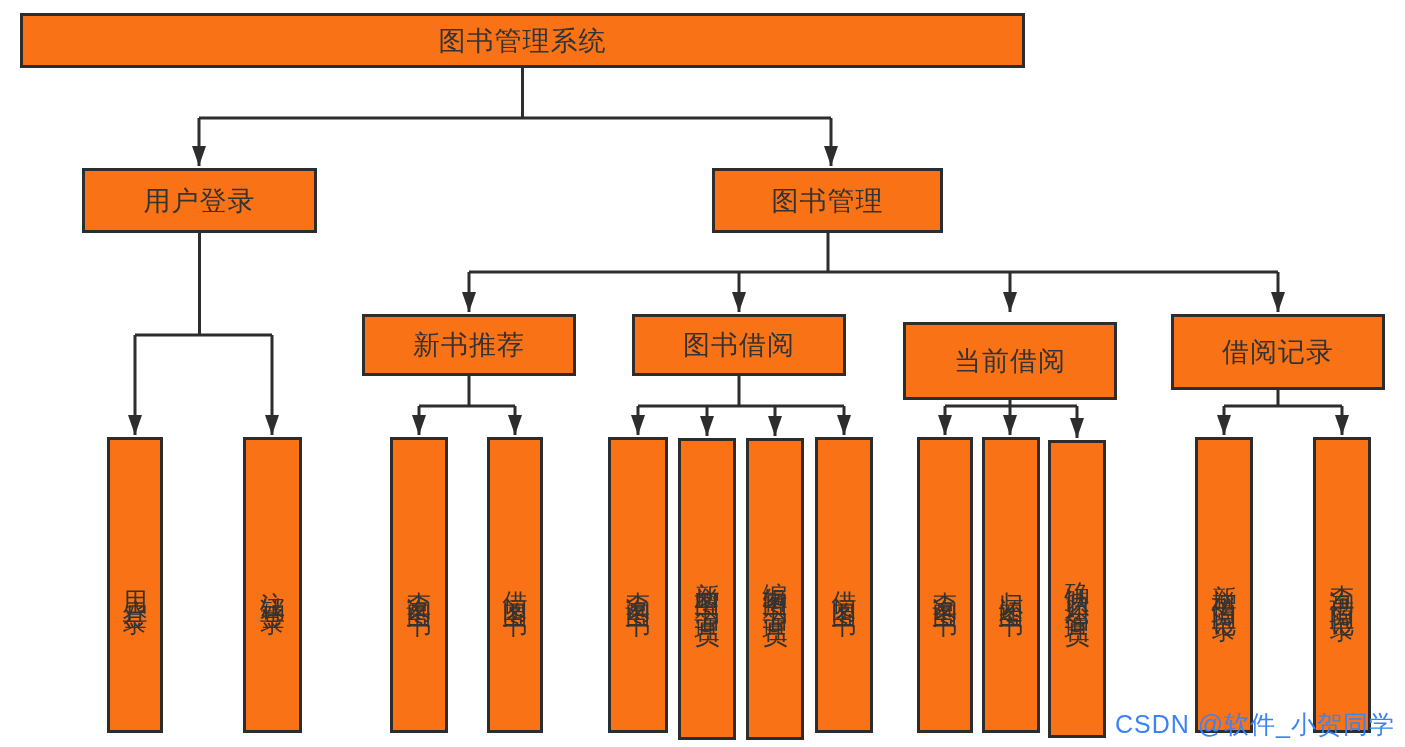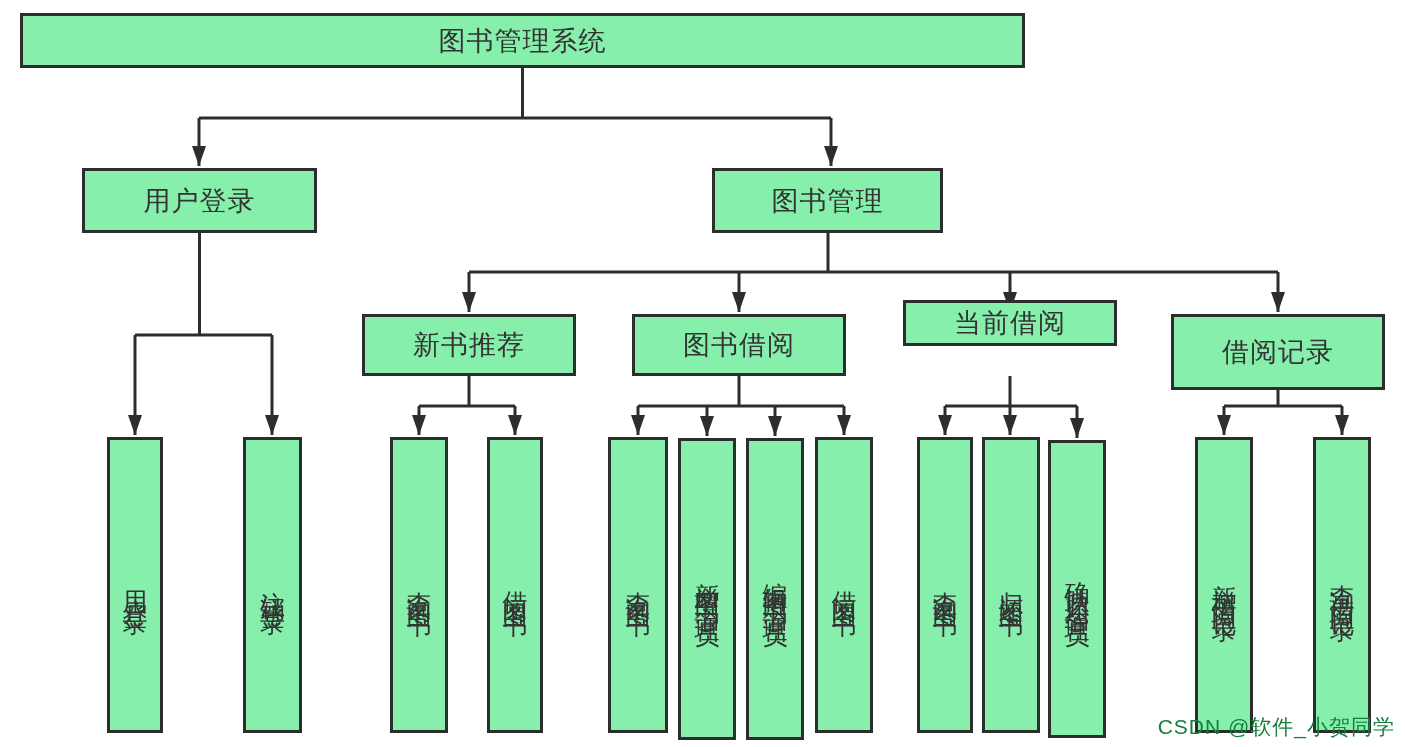--- a/index.html
+++ b/index.html
@@ -19,21 +19,21 @@
     position: absolute;
     left: 0;
     top: 0;
     width: 1405px;
     height: 747px;
   }
   .node {
     position: absolute;
     box-sizing: border-box;
     border: 3px solid #2d2d2d;
-    background: #86efac;
+    background: #f97316;
     display: flex;
     align-items: center;
     justify-content: center;
   }
   .hnode span {
     font-size: 27px;
     color: #333333;
     letter-spacing: 1px;
     white-space: nowrap;
   }
@@ -45,22 +45,22 @@
     color: #333333;
     line-height: 1;
   }
   .vnode.tight span {
     letter-spacing: 6px;
   }
   .watermark {
     position: absolute;
     right: 10px;
     bottom: 6px;
-    font-size: 21px;
-    color: #15803d;
+    font-size: 25px;
+    color: #3b82f6;
     letter-spacing: 1px;
     z-index: 5;
     white-space: nowrap;
   }
 </style>
 </head>
 <body>
 
 <div class="canvas">
 
@@ -117,21 +117,21 @@
   <div class="node hnode" style="left:362px; top:314px; width:214px; height:62px;">
     <span>新书推荐</span>
   </div>
 
   <div class="node hnode" style="left:712px; top:168px; width:231px; height:65px;">
     <span>图书管理</span>
   </div>
   <div class="node hnode" style="left:632px; top:314px; width:214px; height:62px;font-family:Liberation Mono, monospace;">
     <span>图书借阅</span>
   </div>
-  <div class="node hnode" style="left:903px; top:300px; width:214px; height:46px;">
+  <div class="node hnode" style="left:903px; top:322px; width:214px; height:78px;">
     <span>当前借阅</span>
   </div>
   <div class="node hnode" style="left:1171px; top:314px; width:214px; height:76px;">
     <span>借阅记录</span>
   </div>
 
   <div class="node vnode" style="left:107px; top:437px; width:56px; height:296px;">
     <span>用户登录</span>
   </div>
   <div class="node vnode" style="left:243px; top:437px; width:59px; height:296px;">

